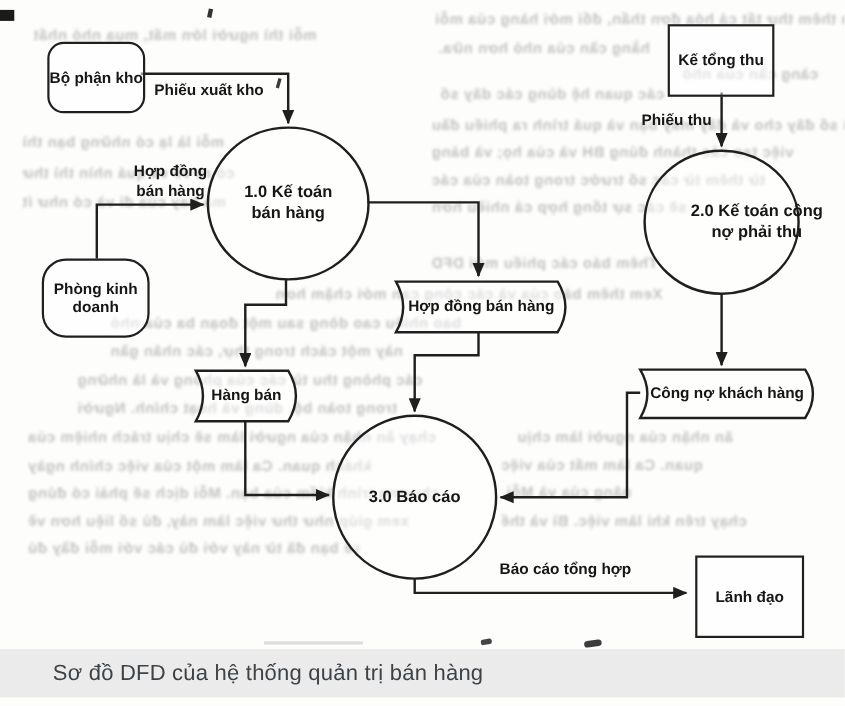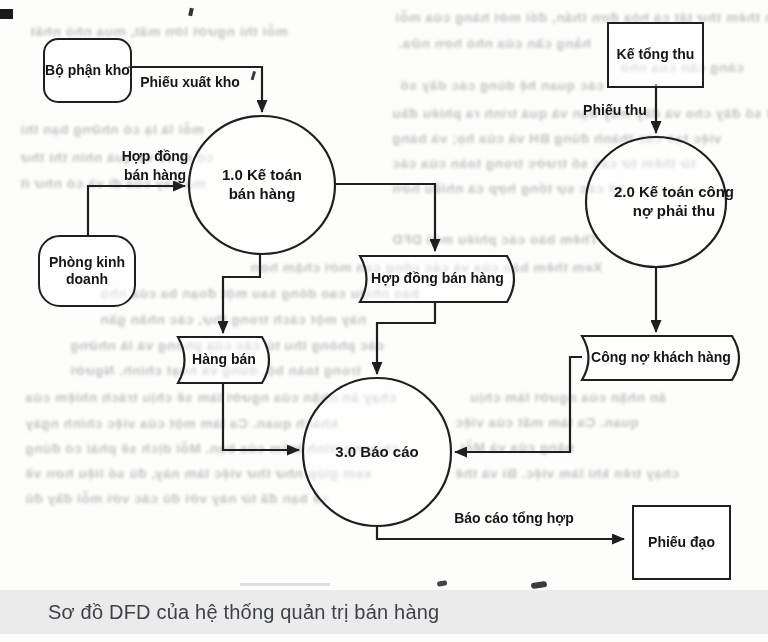--- a/index.html
+++ b/index.html
@@ -118,28 +118,28 @@
       <span class="dlabel">Bộ phận kho</span>
     </div>
     <div class="ebox" style="left:607px;top:22px;width:93px;height:62px;">
       <span class="dlabel">Kế tổng thu</span>
     </div>
     <div class="ebox" style="left:38px;top:235px;width:94px;height:68px;border-radius:22px;">
       <span class="dlabel">Phòng kinh
 doanh</span>
     </div>
     <div class="ebox" style="left:632px;top:505px;width:95px;height:71px;">
-      <span class="dlabel">Phiếu đạo</span>
+      <span class="dlabel">Lãnh đạo</span>
     </div>
 
     <div class="plabel" style="left:189px;top:150px;width:146px;height:70px;">
       <span class="dlabel">1.0 Kế toán
 bán hàng</span>
     </div>
-    <div class="plabel" style="left:604px;top:177px;width:140px;height:50px;">
+    <div class="plabel" style="left:618px;top:177px;width:140px;height:50px;">
       <span class="dlabel">2.0 Kế toán công
 nợ phải thu</span>
     </div>
     <div class="plabel" style="left:303px;top:440px;width:148px;height:24px;">
       <span class="dlabel">3.0 Báo cáo</span>
     </div>
 
     <div class="slabel" style="left:360px;top:256px;width:155px;height:46px;">
       <span class="dlabel">Hợp đồng bán hàng</span>
     </div>

